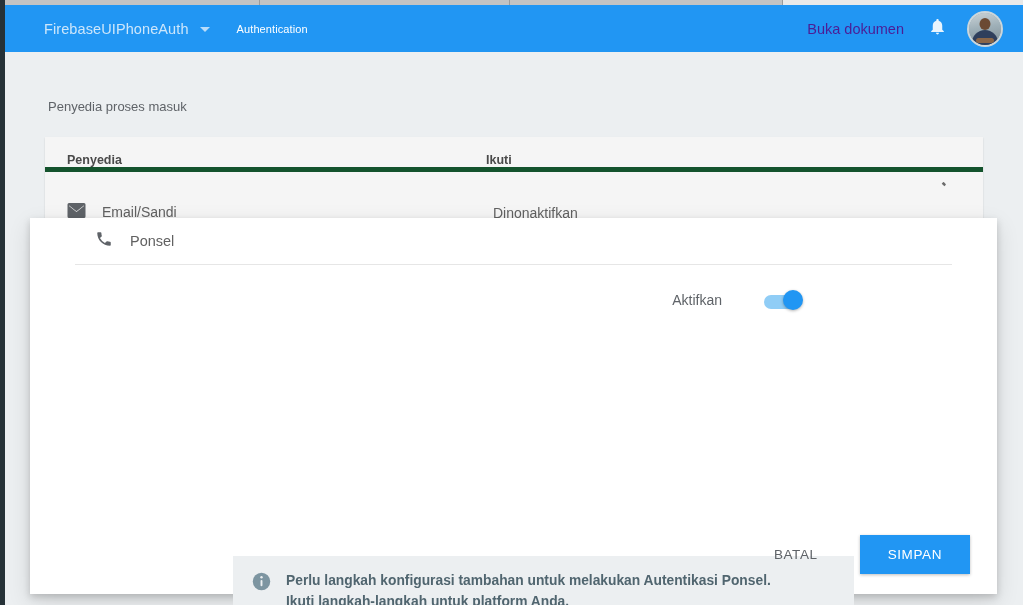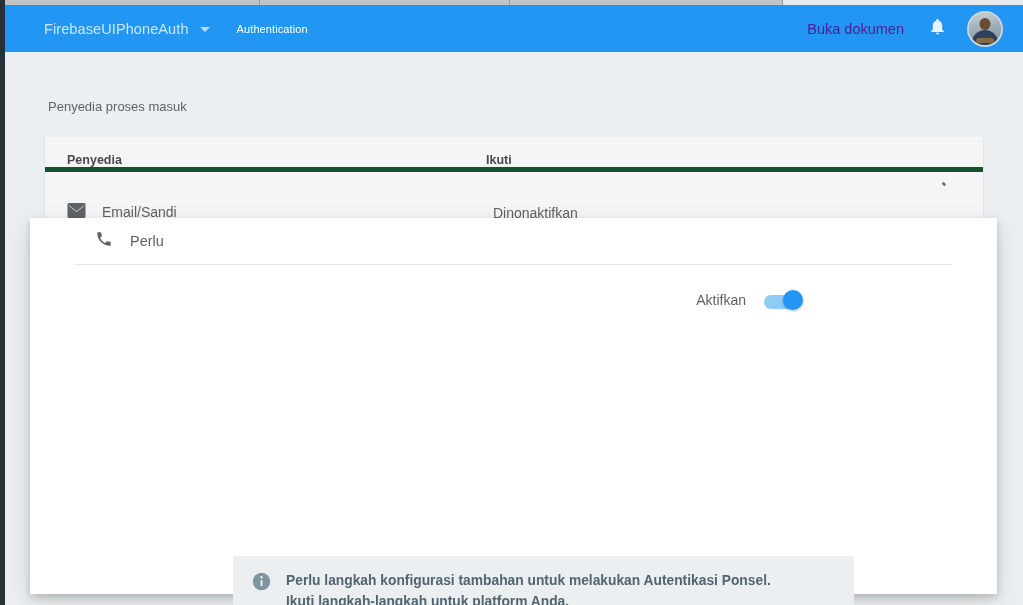--- a/index.html
+++ b/index.html
@@ -223,20 +223,21 @@
     height: 1px;
     background: #e6e6e6;
   }
 
   .toggle-row {
     display: flex;
     align-items: center;
     justify-content: flex-end;
     padding-right: 197px;
     margin-top: 27px;
+    gap: 24px;
   }
   .toggle-label {
     font-size: 14px;
     color: #5f6368;
     margin-right: 18px;
   }
   .switch {
     position: relative;
     width: 36px;
     height: 14px;
@@ -377,21 +378,21 @@
   </div>
 
   <div class="provider-card">
 
     <div class="card-head">
       <span class="phone-icon">
         <svg width="18" height="18" viewBox="0 0 24 24" fill="#5f6368">
           <path d="M6.62 10.79a15.05 15.05 0 0 0 6.59 6.59l2.2-2.2c.27-.27.67-.36 1.02-.24 1.12.37 2.33.57 3.57.57.55 0 1 .45 1 1V20c0 .55-.45 1-1 1-9.39 0-17-7.61-17-17 0-.55.45-1 1-1h3.5c.55 0 1 .45 1 1 0 1.25.2 2.45.57 3.57.11.35.03.74-.25 1.02l-2.2 2.2z"></path>
         </svg>
       </span>
-      <span class="head-label">Perlu</span>
+      <span class="head-label">Ponsel</span>
     </div>
 
     <div class="card-divider"></div>
 
     <div class="toggle-row">
       <span class="toggle-label">Aktifkan</span>
       <span class="switch">
         <span class="track"></span>
         <span class="thumb"></span>
       </span>
@@ -404,16 +405,20 @@
             <circle cx="12" cy="12" r="11" fill="#7d95a1"></circle>
             <rect x="10.8" y="10" width="2.4" height="8" rx="1.2" fill="#eceff1"></rect>
             <circle cx="12" cy="6.6" r="1.5" fill="#eceff1"></circle>
           </svg>
         </span>
         <div class="info-text">Perlu langkah konfigurasi tambahan untuk melakukan Autentikasi Ponsel. Ikuti langkah-langkah untuk platform Anda.</div>
       </div>
 
     </div>
 
+    <div class="card-actions">
+      <button class="btn-cancel">BATAL</button>
+      <button class="btn-save">SIMPAN</button>
+    </div>
 
   </div>
 
 </div>
 
 </body></html>

